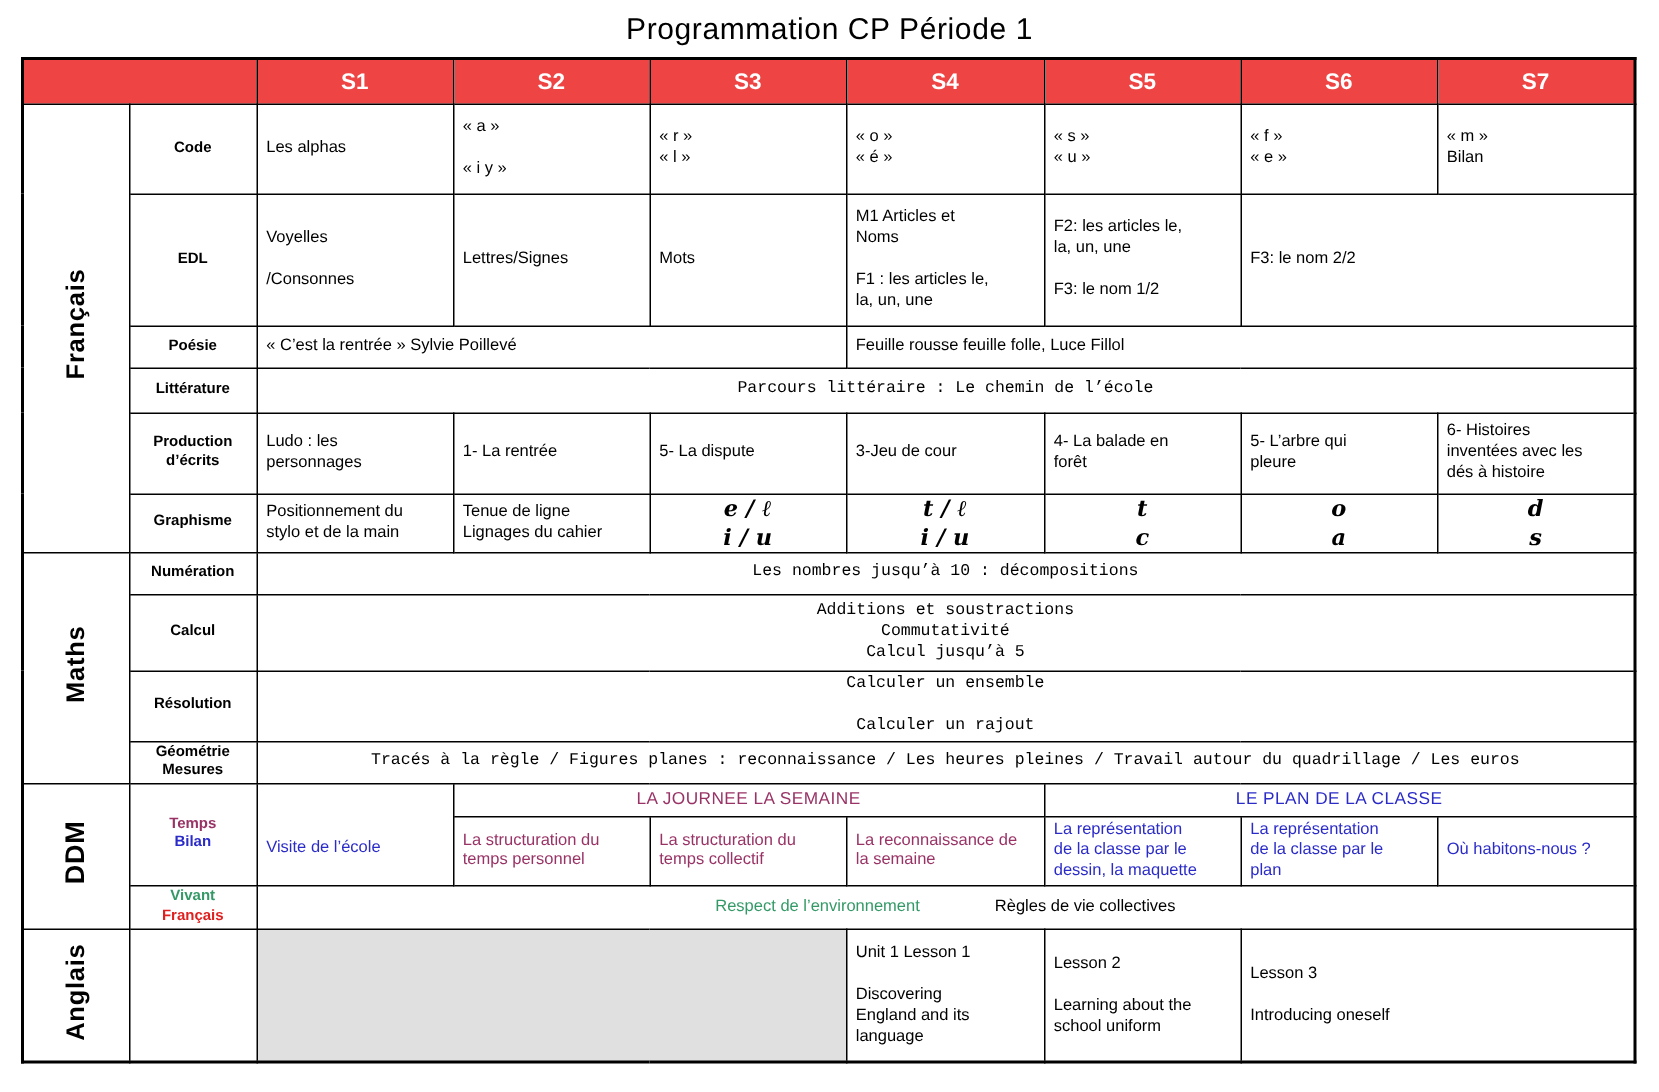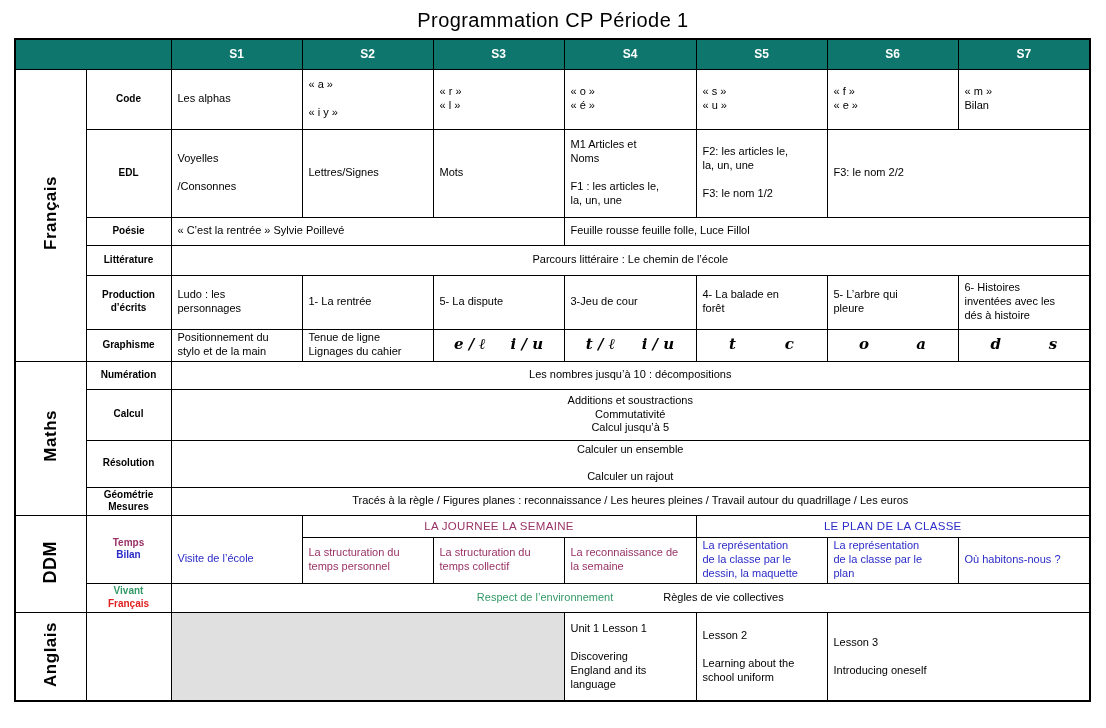--- a/index.html
+++ b/index.html
@@ -3,31 +3,31 @@
 <meta charset="utf-8">
 <style>
   html,body{margin:0;padding:0;background:#fff;width:1106px;height:728px;overflow:hidden;
     font-family:"Liberation Sans",sans-serif;color:#000;}
   .page-title{width:1106px;text-align:center;font-size:20px;letter-spacing:.4px;
     padding-top:9px;height:29px;border-radius:11px;}
   table{border-collapse:collapse;border:2px solid #000;margin-left:14px;table-layout:fixed;
     width:1075px;}
   td{border:1px solid #000;padding:1px 6px;font-size:11px;line-height:1.27;
     vertical-align:middle;overflow:hidden;}
-  .th{background:#0f766e;color:#fff;font-weight:700;text-align:center;font-size:12px;}
+  .th{background:#ef4444;color:#fff;font-weight:700;text-align:center;font-size:15px;}
   .sub{font-weight:700;text-align:center;white-space:pre-line;padding:1px 2px;font-size:10px;}
   .cat{text-align:center;}
   .vl{writing-mode:vertical-rl;transform:rotate(180deg);font-weight:700;font-size:17px;
     letter-spacing:.5px;display:inline-block;}
   .vl-big{font-size:18px;}
   .pre{white-space:pre-line;}
-  .ctr{text-align:center;}
+  .ctr{text-align:center;font-family:Liberation Mono, monospace;}
   .cursive{font-family:"DejaVu Serif",serif;font-style:italic;font-weight:700;font-size:15px;
     padding:0 8px;}
-  .split{display:flex;justify-content:space-around;align-items:center;}
+  .split{display:flex;justify-content:space-around;align-items:center;flex-direction:column;}
   .maroon{color:#993366;}
   .blue{color:#2B2BC8;}
   .green{color:#339966;}
   .red{color:#E01F1F;}
   .ddm-head{text-align:center;font-size:11.5px;letter-spacing:.3px;}
   .visite{padding-top:20px;}
   .grey{background:#E0E0E0;}
   .stack span{display:block;}
   .viv-flex{display:flex;justify-content:center;gap:50px;align-items:center;text-align:center;}
 </style>

